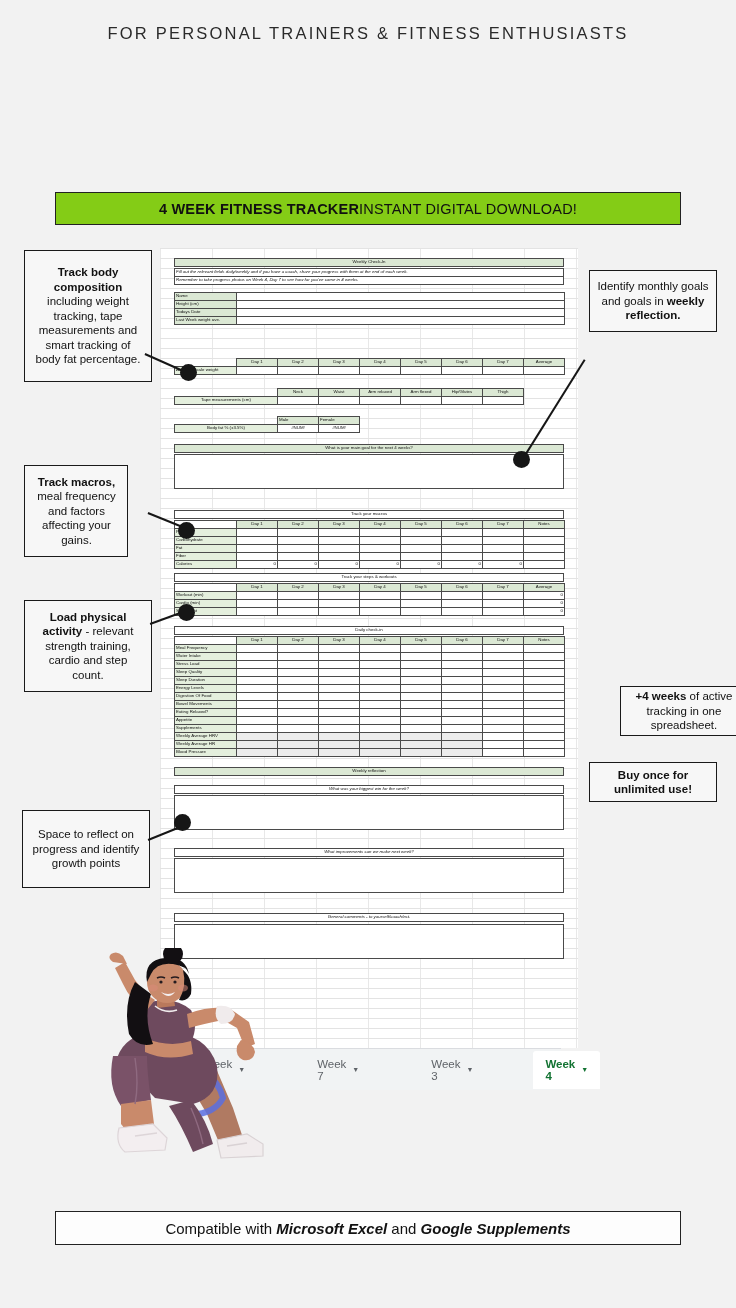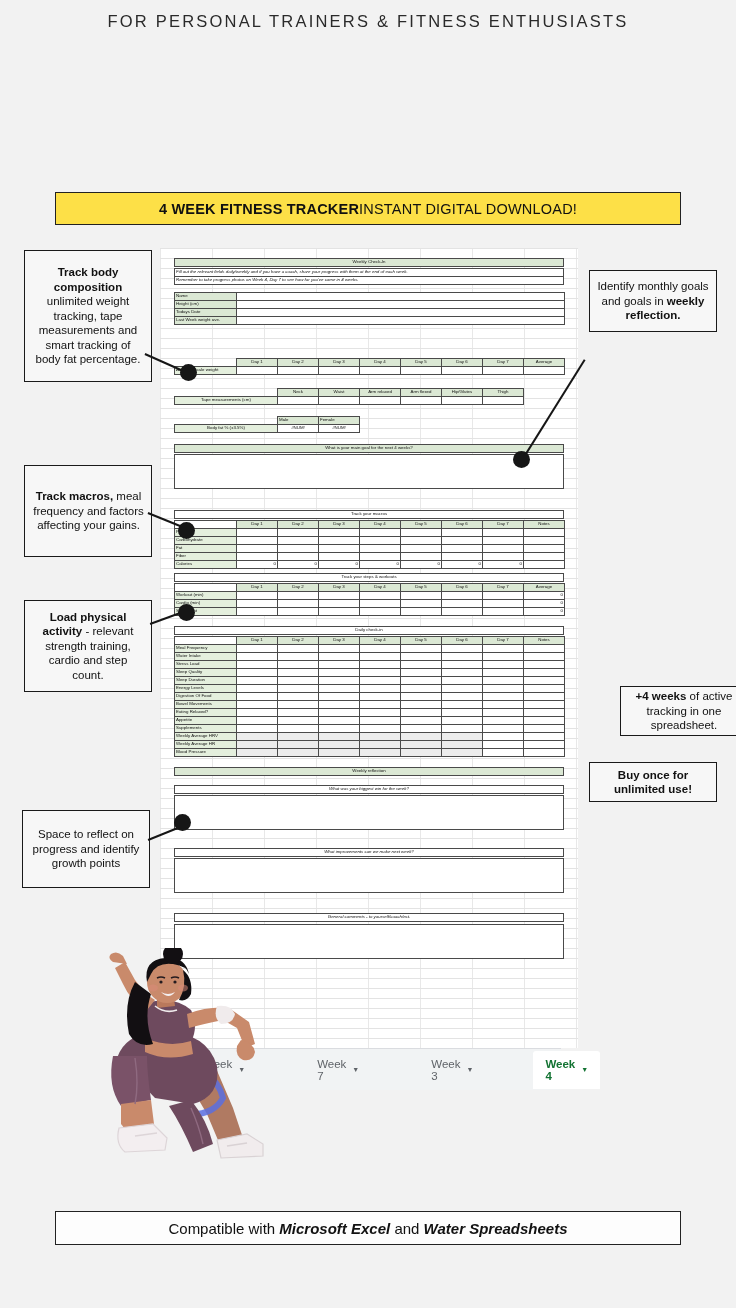--- a/index.html
+++ b/index.html
@@ -12,25 +12,25 @@
   }
 
   
   #header { position:absolute; left:0; top:0; width:736px; }
   #main-title {
     text-align:center; font-size:35px; font-weight:700;
     letter-spacing:6.5px; color:#111; margin-top:88px; line-height:1;
   }
   #sub-title {
     text-align:center; font-size:16.5px; letter-spacing:2.2px;
-    color:#2a2a2a; margin-top:12px; font-weight:400;
+    color:#2a2a2a; margin-top:24px; font-weight:400;
   }
   #banner-top {
     position:absolute; left:55px; top:192px; width:626px; height:33px;
-    border:1.5px solid #222; background:#fde047;
+    border:1.5px solid #222; background:#84cc16;
     display:flex; align-items:center; justify-content:center;
     font-size:14.5px; letter-spacing:.2px;
   }
   #banner-top .b { font-weight:700; }
 
   
   #sheet {
     position:absolute; left:160px; top:248px; width:418px; height:800px;
     background:#ffffff;
     background-image:
@@ -76,21 +76,21 @@
 
   
   .callout {
     position:absolute; border:1.5px solid #1a1a1a; background:#f7f7f7;
     display:flex; align-items:center; justify-content:center; text-align:center;
     font-size:11.5px; line-height:1.26; padding:5px 7px; color:#111;
   }
   .callout b { font-weight:700; }
 
   #c-body   { left:24px;  top:250px; width:128px; height:132px; }
-  #c-macro  { left:24px;  top:465px; width:128px; height:92px;padding-left:8px; }
+  #c-macro  { left:24px;  top:465px; width:104px; height:92px;padding-left:8px; }
   #c-phys   { left:24px;  top:600px; width:128px; height:92px; }
   #c-reflect{ left:22px;  top:810px; width:128px; height:78px; }
   #c-goals  { left:589px; top:270px; width:128px; height:62px; }
   #c-weeks  { left:620px; top:686px; width:128px; height:50px; }
   #c-buy    { left:589px; top:762px; width:128px; height:40px; font-weight:700; }
 
   
   .conn { position:absolute; background:#161616; transform-origin:0 50%; height:1.6px; }
   .dot { position:absolute; width:17px; height:17px; border-radius:50%; background:#161616; }
 
@@ -684,21 +684,21 @@
     <span class="caret">▼</span>
   </div>
 </div>
 <div id="tab-allsheets">
     <i></i>
     <i></i>
     <i></i>
   </div>
 
 <div class="callout" id="c-body">
-  <span><b>Track body composition</b><span> unlimited weight tracking, tape measurements and smart tracking of body fat percentage.</span></span>
+  <span><b>Track body composition</b><span> including weight tracking, tape measurements and smart tracking of body fat percentage.</span></span>
 </div>
 <div class="callout" id="c-macro">
   <span><b>Track macros,</b><span> meal frequency and factors affecting your gains.</span></span>
 </div>
 <div class="callout" id="c-phys">
   <span><b>Load physical activity</b><span> - relevant strength training, cardio and step count.</span></span>
 </div>
 <div class="callout" id="c-reflect">
   <span>Space to reflect on progress and identify growth points</span>
 </div>
@@ -778,14 +778,14 @@
   <ellipse cx="58" cy="40" rx="5" ry="3.4" fill="#d98a78" opacity="0.55"></ellipse>
   <ellipse cx="88" cy="40" rx="5" ry="3.4" fill="#d98a78" opacity="0.55"></ellipse>
 
   <path d="M60 58 Q70 66 82 62" stroke="#f0ebec" stroke-width="1.6" fill="none"></path>
 
   <path d="M40 110 Q44 136 40 156" stroke="#8f6a80" stroke-width="1.4" fill="none"></path>
   <path d="M96 160 Q104 178 108 196" stroke="#8f6a80" stroke-width="1.4" fill="none"></path>
 </svg>
 
 <div id="banner-bottom">
-  <span><span>Compatible with </span><b>Microsoft Excel</b><span> and </span><b>Water Spreadsheets</b></span>
+  <span><span>Compatible with </span><b>Microsoft Excel</b><span> and </span><b>Google Supplements</b></span>
 </div>
 
 </body></html>

